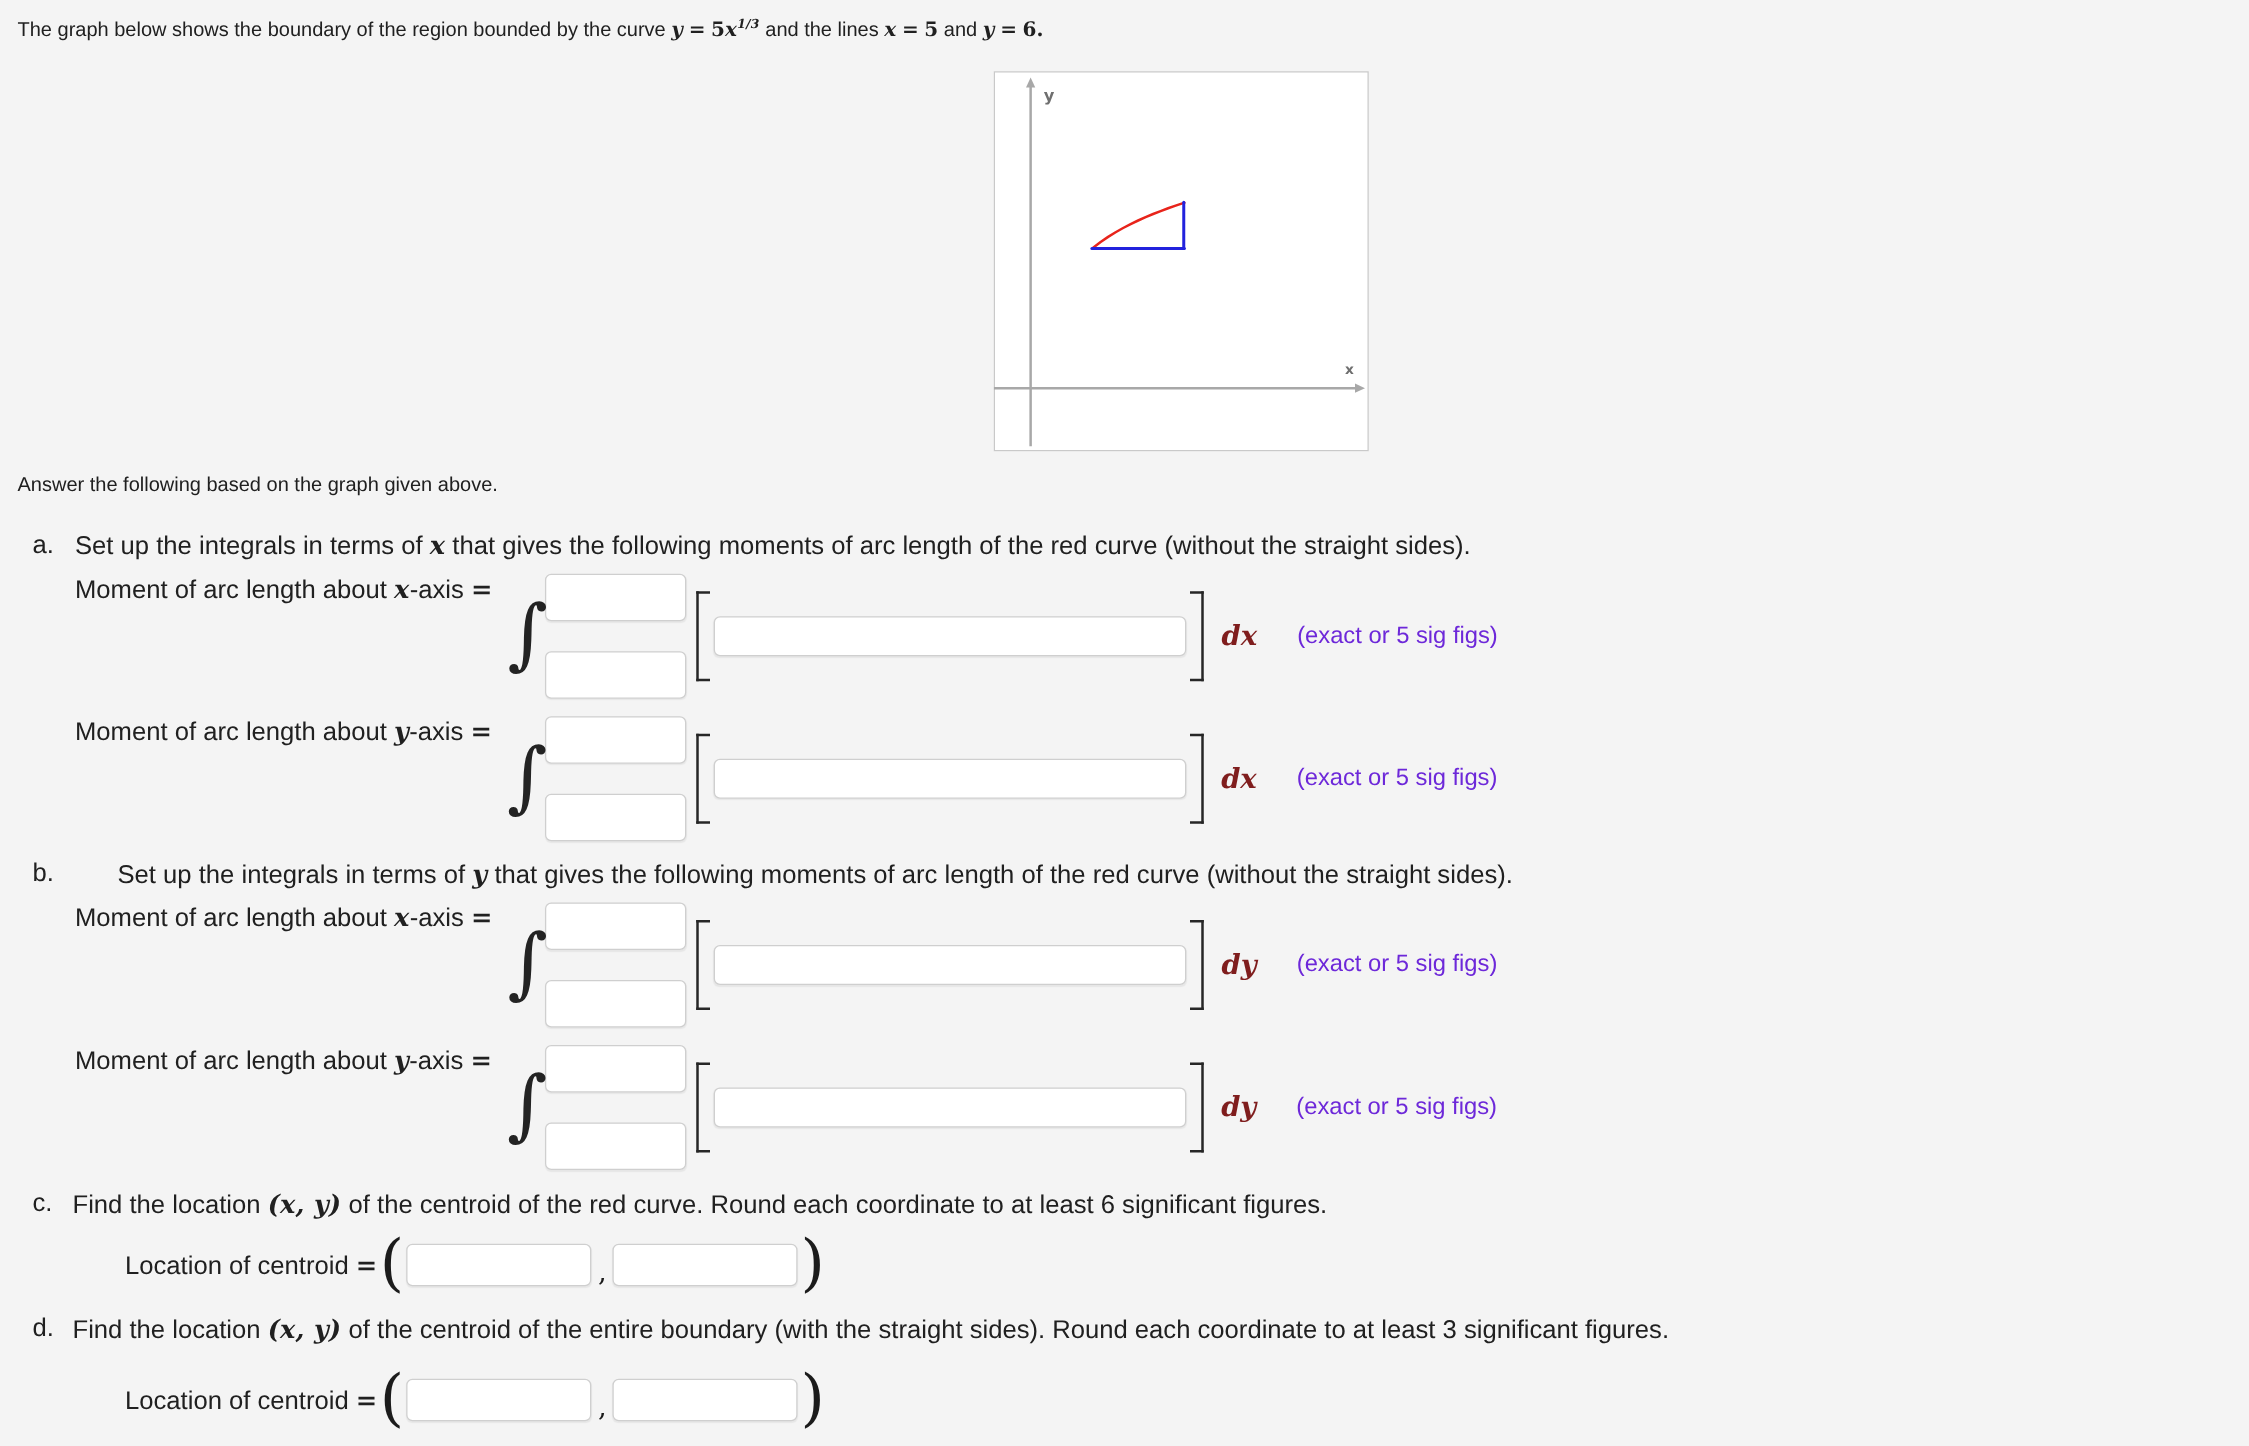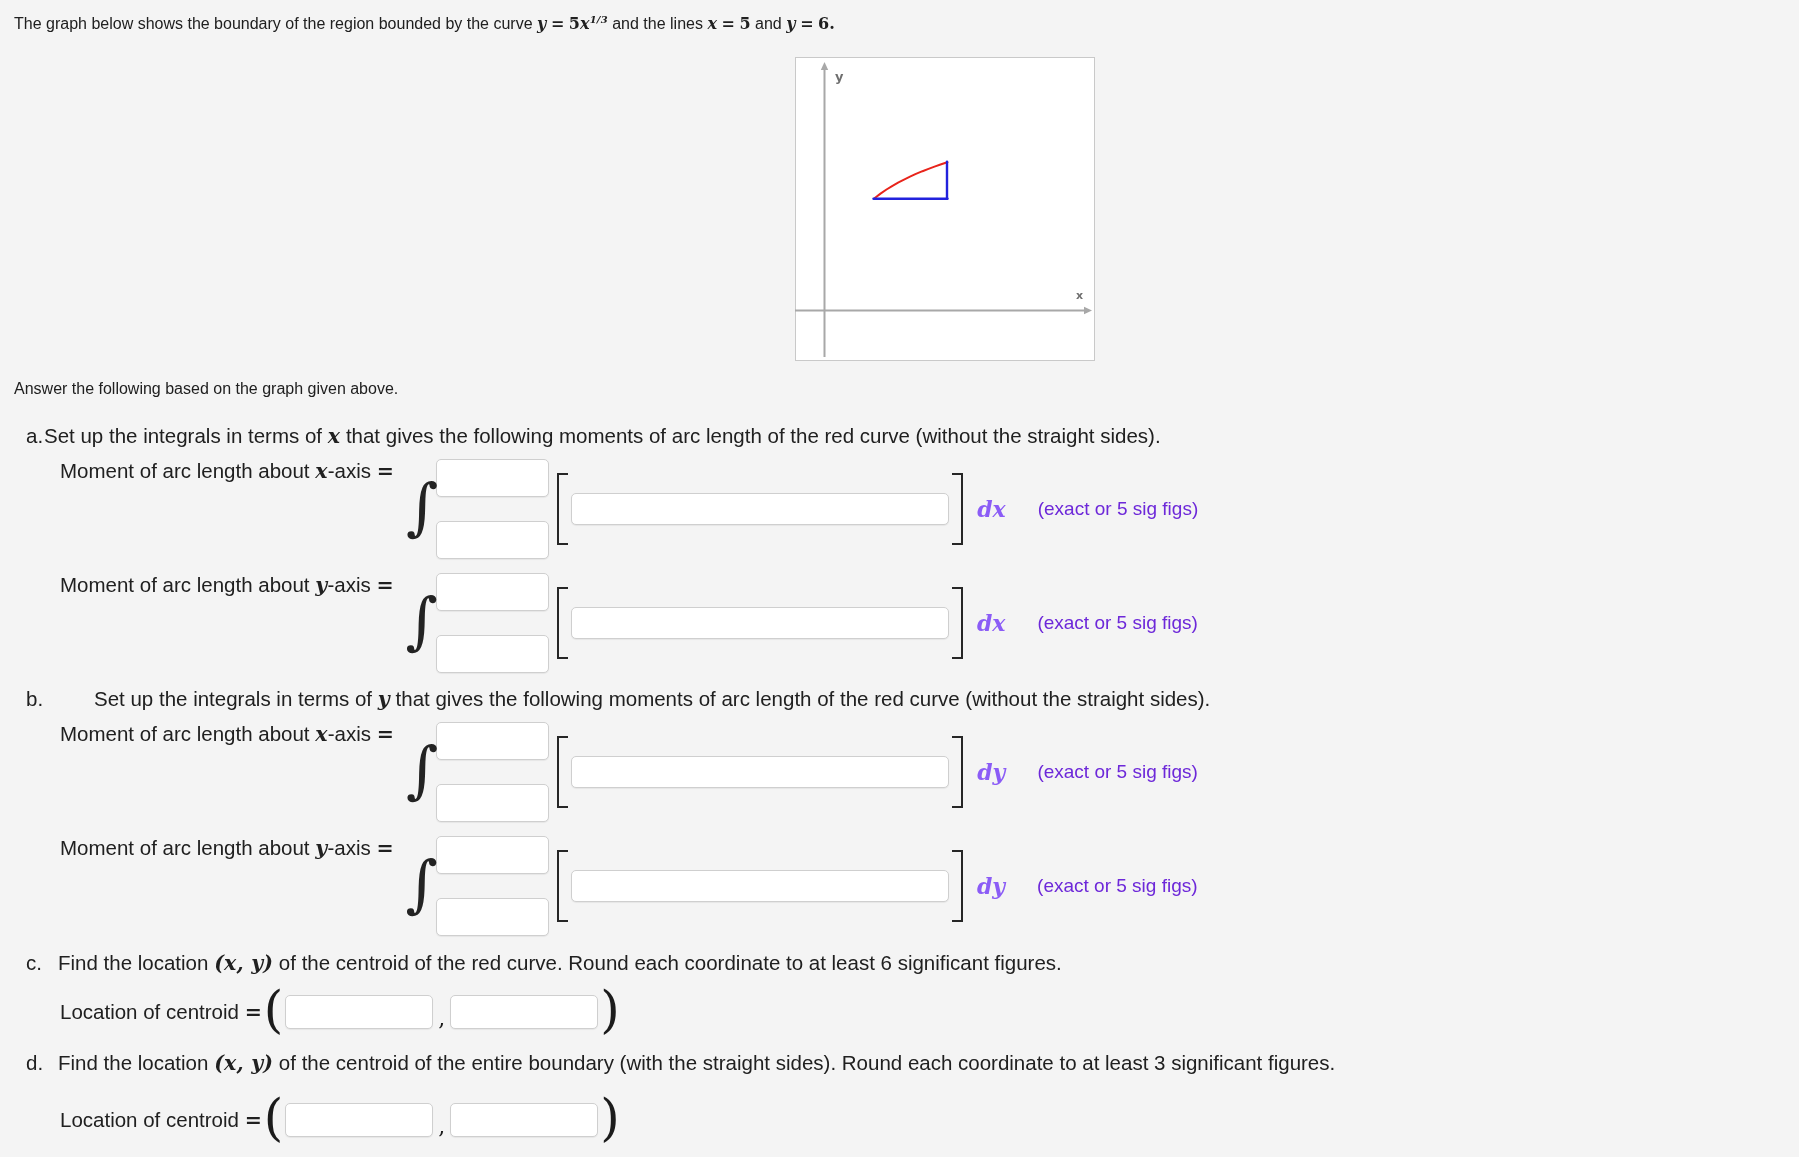--- a/index.html
+++ b/index.html
@@ -158,34 +158,35 @@
     font-family: "Liberation Sans", sans-serif;
     padding: 2px 6px;
     margin: 0 3px;
   }
   .dvar {
     font-family: "DejaVu Serif", "Liberation Serif", serif;
     font-style: italic;
     font-weight: 700;
     font-size: 22px;
     margin-left: 14px;
-    color: #8b5cf6;
+    color: #7f1d1d;
   }
   .hint {
     font-size: 19px;
     color: #6d28d9;
     margin-left: 32px;
     white-space: nowrap;
   }
 
   
   .centroid-row {
     position: absolute;
     display: flex;
     align-items: center;
+    margin-left: 40px;
   }
   .centroid-label {
     font-size: 20.5px;
     white-space: nowrap;
     color: #202020;
   }
   .paren {
     font-family: "DejaVu Serif", "Liberation Serif", serif;
     font-size: 50px;
     line-height: 0;
@@ -248,21 +249,21 @@
     <line x1="152" y1="141.8" x2="152" y2="104.8" stroke="#2222dd" stroke-width="2.4" stroke-linecap="round"></line>
 
     <text x="40" y="24" font-family="DejaVu Sans, sans-serif" font-size="13" font-weight="bold" fill="#6f6f6f">y</text>
     <text x="281" y="242" font-family="DejaVu Sans, sans-serif" font-size="11" font-weight="bold" fill="#6f6f6f">x</text>
   </svg>
 </div>
 
 <div id="answer-intro" class="prompt">Answer the following based on the graph given above.</div>
 
 <div class="item-letter" style="left:26px; top:424px;">a.</div>
-<div class="item-text" style="left:44px; top:424px;">
+<div class="item-text" style="left:60px; top:424px;">
   <span>Set up the integrals in terms of</span>
   <span class="mathi">x</span>
   <span>that gives the following moments of arc length of the red curve (without the straight sides).</span>
 </div>
 
 <div class="moment-row" style="left:60px; top:459px;">
   <span class="moment-label">
     <span>Moment of arc length about</span>
     <span class="mathi">x</span><span>-axis</span>
     <span class="mathn">=</span>

